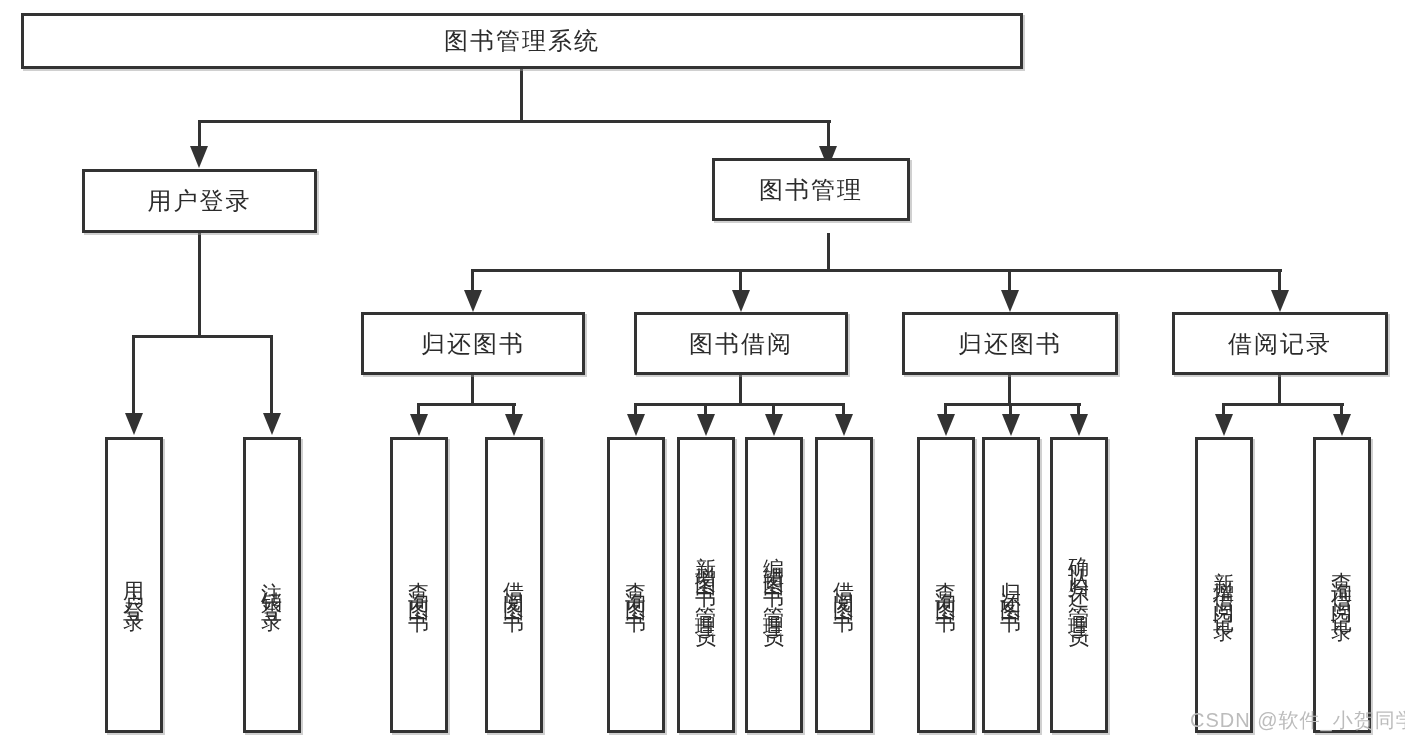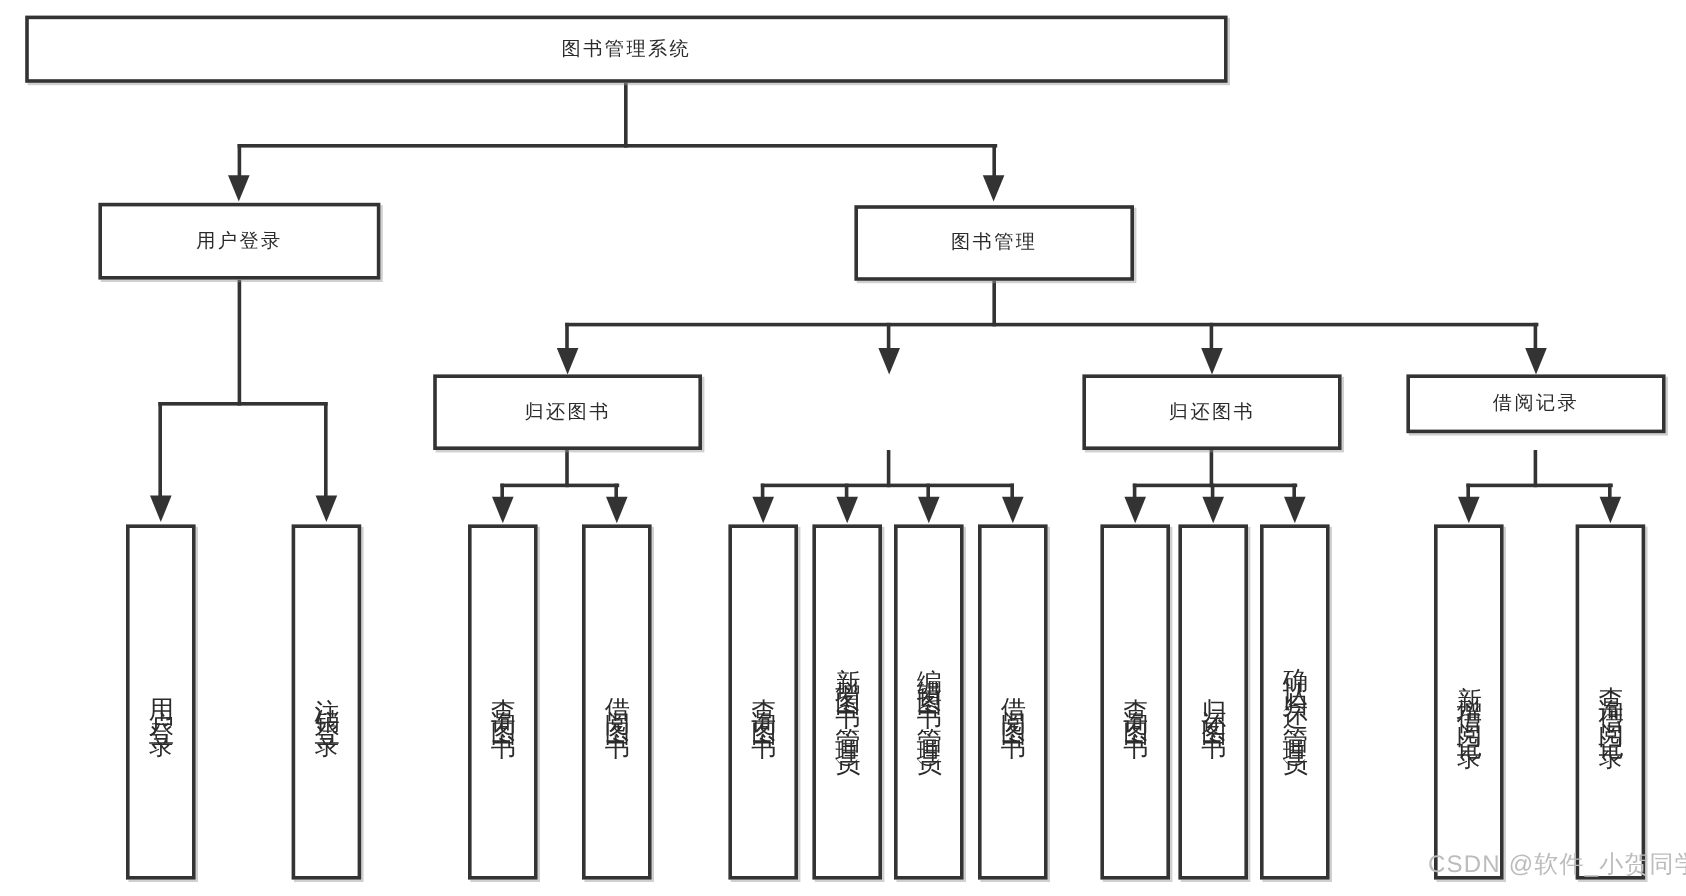--- a/index.html
+++ b/index.html
@@ -5,21 +5,21 @@
   html,body{margin:0;padding:0;background:#ffffff;}
   .stage{
     position:relative;width:1405px;height:747px;background:#ffffff;overflow:hidden;
     font-family:"Liberation Sans","DejaVu Sans",sans-serif;color:#2b2b2b;
   }
   .box{
     position:absolute;background:#ffffff;border:3px solid #333333;box-sizing:border-box;
     display:flex;align-items:center;justify-content:center;
     box-shadow:2px 2px 0 rgba(150,150,150,.45);
   }
-  .hl{font-size:16px;letter-spacing:2px;white-space:nowrap;}
+  .hl{font-size:24px;letter-spacing:2px;white-space:nowrap;}
   .vl{
     writing-mode:vertical-rl;text-orientation:mixed;
     font-size:21px;letter-spacing:10px;line-height:1;white-space:nowrap;
   }
   .v{position:absolute;width:3px;background:#333333;}
   .h{position:absolute;height:3px;background:#333333;}
   .a{
     position:absolute;width:0;height:0;
     border-left:9px solid transparent;border-right:9px solid transparent;
     border-top:22px solid #333333;
@@ -93,31 +93,34 @@
   <div class="v" style="left:1340px;top:403px;height:13px"></div>
   <div class="a" style="left:1333px;top:414px"></div>
 
   <div class="box" style="left:21px;top:13px;width:1002px;height:56px">
     <span class="hl">图书管理系统</span>
   </div>
 
   <div class="box" style="left:82px;top:169px;width:235px;height:64px">
     <span class="hl">用户登录</span>
   </div>
-  <div class="box" style="left:712px;top:171px;width:233px;height:63px">
+  <div class="box" style="left:712px;top:158px;width:198px;height:63px">
     <span class="hl">图书管理</span>
   </div>
 
   <div class="box" style="left:361px;top:312px;width:224px;height:63px">
     <span class="hl">归还图书</span>
   </div>
+  <div class="box" style="left:634px;top:312px;width:214px;height:63px">
+    <span class="hl">图书借阅</span>
+  </div>
   <div class="box" style="left:902px;top:312px;width:216px;height:63px">
     <span class="hl">归还图书</span>
   </div>
-  <div class="box" style="left:1172px;top:312px;width:216px;height:49px">
+  <div class="box" style="left:1172px;top:312px;width:216px;height:63px">
     <span class="hl">借阅记录</span>
   </div>
 
   <div class="box" style="left:105px;top:437px;width:58px;height:296px">
     <span class="vl">用户登录</span>
   </div>
   <div class="box" style="left:243px;top:437px;width:58px;height:296px">
     <span class="vl">注销登录</span>
   </div>
 

